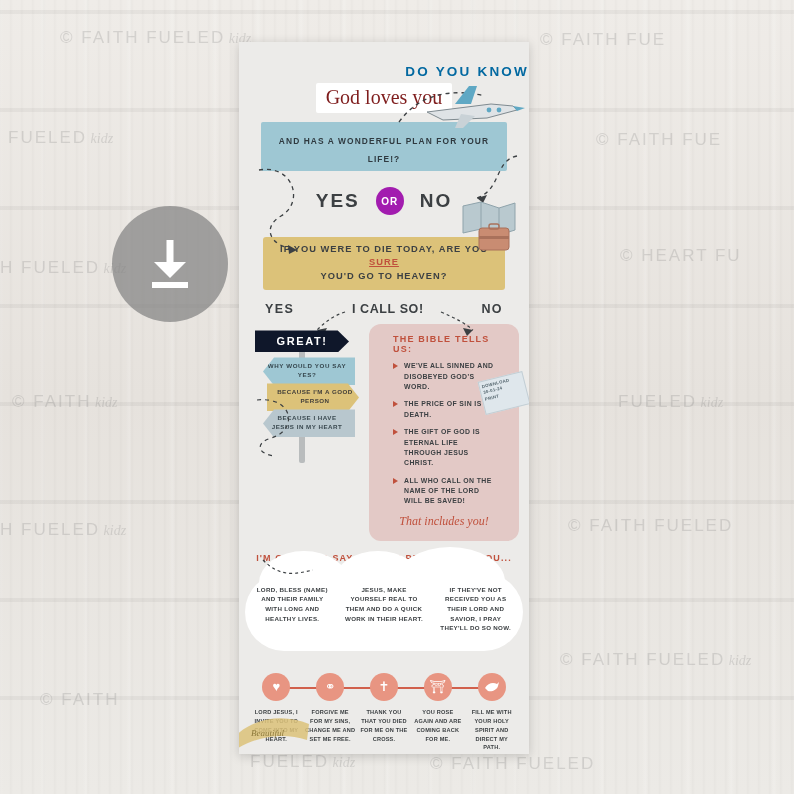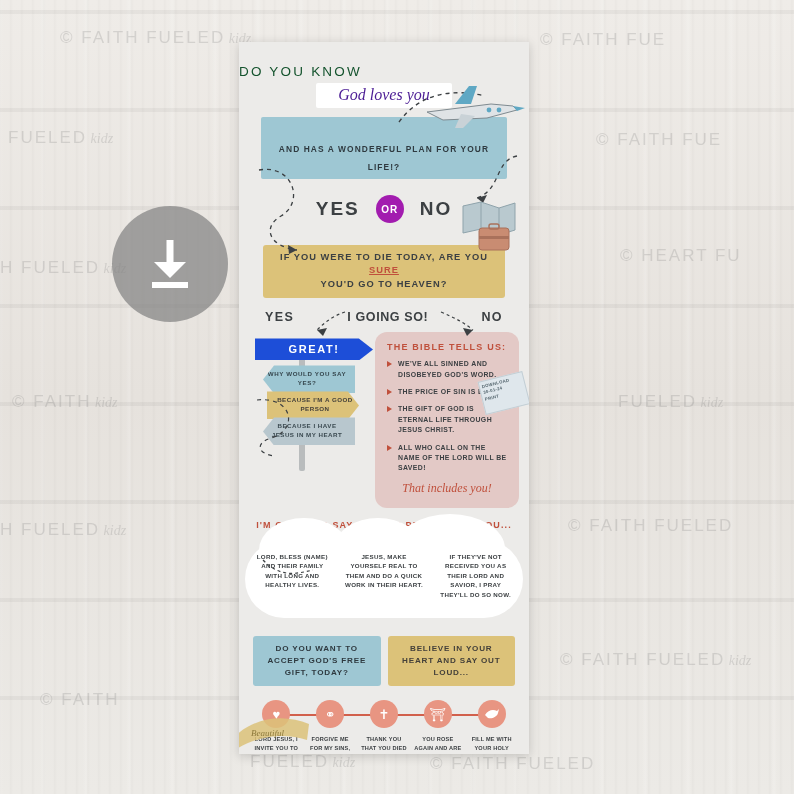--- a/index.html
+++ b/index.html
@@ -41,35 +41,35 @@
   .wm .script{font-family:"Liberation Serif", serif;font-style:italic;letter-spacing:0;font-size:14px;}
   
   .card{
     position:absolute;left:239px;top:42px;width:290px;height:712px;
     background:#ecebe9;
     box-shadow:0 2px 10px rgba(0,0,0,0.18);
     overflow:hidden;
   }
 
   .title{
-    text-align:left;color:#14532d;font-weight:normal;
+    text-align:right;color:#0369a1;font-weight:bold;
     font-size:13.5px;letter-spacing:2.2px;margin:22px 0 0 0;
   }
   .script-band{
     margin:4px auto 0;width:136px;background:#ffffff;border-radius:2px;
     text-align:center;padding:3px 0 4px;
     position:relative;
   }
   .script-band span{
-    font-family:"Liberation Serif", serif;font-style:italic;
-    color:#4c1d95;font-size:16px;
+    font-family:"Liberation Serif", serif;
+    color:#7f1d1d;font-size:20px;
   }
   .blue-band{
     margin:9px auto 0;width:238px;background:#9ec7d3;border-radius:2px;
-    text-align:center;padding:21px 4px 5px;
+    text-align:center;padding:8px 4px 5px;
   }
   .blue-band span{
     color:#2f3a40;font-weight:bold;font-size:8.4px;letter-spacing:1.1px;
   }
   .yesno{
     display:flex;justify-content:center;align-items:center;gap:16px;
     margin-top:16px;
   }
   .yesno .big{
     color:#3c4043;font-weight:bold;font-size:19px;letter-spacing:2px;
@@ -92,21 +92,21 @@
     display:flex;justify-content:space-between;margin:12px 26px 0;
   }
   .three-opts div{color:#3c4043;font-weight:bold;font-size:12.5px;letter-spacing:1.4px;}
   .three-opts .hope{letter-spacing:0.6px;}
 
   
   .midrow{display:flex;margin-top:8px;padding:0 10px;}
   .signs{width:120px;position:relative;height:140px;}
   .sign{position:absolute;color:#fff;font-weight:bold;text-align:center;}
   .sign-great{
-    left:6px;top:6px;width:86px;background:#1d4ed8;padding:5px 16px 5px;
+    left:6px;top:6px;width:86px;background:#0f172a;padding:5px 4px 5px;
     font-size:11px;letter-spacing:1.6px;
     clip-path:polygon(0 0, 88% 0, 100% 50%, 88% 100%, 0 100%);
   }
   .sign-why{
     left:14px;top:33px;width:80px;background:#9ec7d3;color:#35464d;
     font-size:6.2px;letter-spacing:.6px;line-height:1.45;padding:5px 8px 5px 4px;
     clip-path:polygon(12% 0, 100% 0, 100% 100%, 12% 100%, 0 50%);
   }
   .sign-good{
     left:18px;top:59px;width:80px;background:#dcc279;color:#44403a;
@@ -115,21 +115,21 @@
   }
   .sign-jesus{
     left:14px;top:85px;width:80px;background:#b8c7ce;color:#3b4a51;
     font-size:6.2px;letter-spacing:.5px;line-height:1.45;padding:5px 8px 5px 4px;
     clip-path:polygon(12% 0, 100% 0, 100% 100%, 12% 100%, 0 50%);
   }
   .post{
     position:absolute;left:50px;top:14px;width:6px;height:125px;background:#b9bcbd;border-radius:2px;
   }
   .bible{
-    flex:1;margin-left:6px;background:#e3c9c6;border-radius:12px;padding:10px 12px 12px;
+    flex:1;background:#e3c9c6;border-radius:12px;padding:10px 24px 12px;
   }
   .bible h4{
     margin:0 0 7px;color:#c0503c;font-size:9px;letter-spacing:1.2px;font-weight:bold;
   }
   .bible ul{list-style:none;margin:0;padding:0;}
   .bible li{
     position:relative;padding-left:11px;margin-bottom:7px;
     color:#3c4043;font-size:6.9px;font-weight:bold;line-height:1.5;letter-spacing:.4px;
   }
   .bible li:before{
@@ -276,21 +276,21 @@
   </svg>
 
   <div class="tan-band">
     <span>
       <span>IF YOU WERE TO DIE TODAY, ARE YOU </span><u>SURE</u><span> YOU'D GO TO HEAVEN?</span>
     </span>
   </div>
 
   <div class="three-opts">
     <div>YES</div>
-    <div class="hope">I GOING SO!</div>
+    <div class="hope">I CALL SO!</div>
     <div>NO</div>
   </div>
 
   <svg class="dash" style="left:72px;top:268px;" width="40" height="26">
     <path d="M34,2 C22,6 14,12 6,20" stroke="#3c4043" stroke-width="1.2" fill="none" stroke-dasharray="3 3"></path>
     <path d="M6,20 l10,-2 l-4,8 z" fill="#3c4043"></path>
   </svg>
   <svg class="dash" style="left:196px;top:268px;" width="46" height="26">
     <path d="M6,2 C20,8 28,12 38,20" stroke="#3c4043" stroke-width="1.2" fill="none" stroke-dasharray="3 3"></path>
     <path d="M38,20 l-10,-2 l4,8 z" fill="#3c4043"></path>
@@ -335,24 +335,20 @@
       <div>LORD, BLESS (NAME) AND THEIR FAMILY WITH LONG AND HEALTHY LIVES.</div>
       <div>JESUS, MAKE YOURSELF REAL TO THEM AND DO A QUICK WORK IN THEIR HEART.</div>
       <div>IF THEY'VE NOT RECEIVED YOU AS THEIR LORD AND SAVIOR, I PRAY THEY'LL DO SO NOW.</div>
     </div>
   </div>
 
   <svg class="dash" style="left:22px;top:514px;" width="60" height="26">
     <path d="M2,4 C20,22 34,18 52,14" stroke="#3c4043" stroke-width="1.2" fill="none" stroke-dasharray="3 3"></path>
   </svg>
 
-  <div class="accept-row">
-    <div class="accept-l">DO YOU WANT TO ACCEPT GOD'S FREE GIFT, TODAY?</div>
-    <div class="accept-r">BELIEVE IN YOUR HEART AND SAY OUT LOUD...</div>
-  </div>
 
   <div class="steps">
     <div class="steps-line"></div>
     <div class="steps-row">
       <div class="step">
         <div class="circ">♥</div>
         <p>LORD JESUS, I INVITE YOU TO COME INTO MY HEART.</p>
       </div>
       <div class="step">
         <div class="circ">⚭</div>

